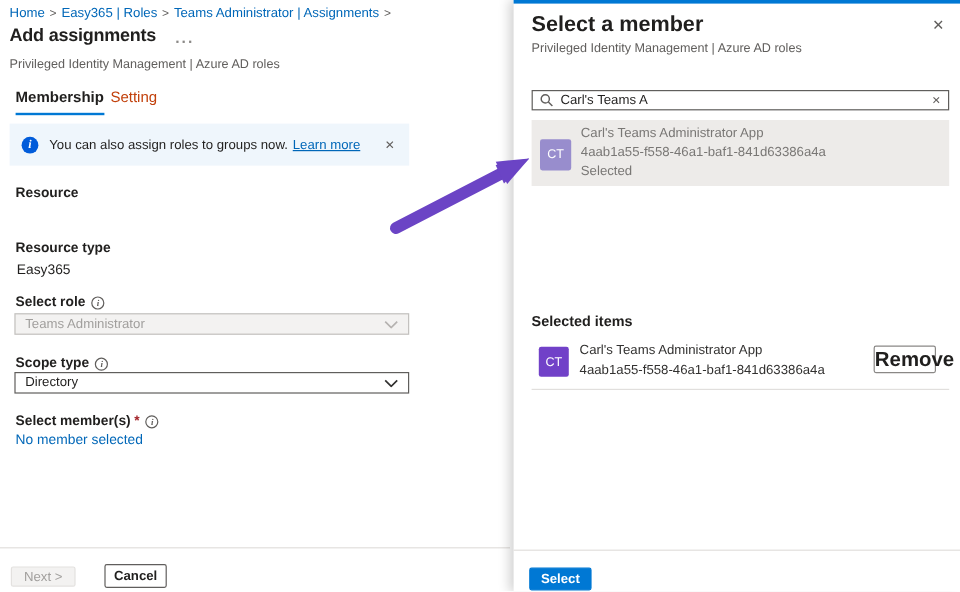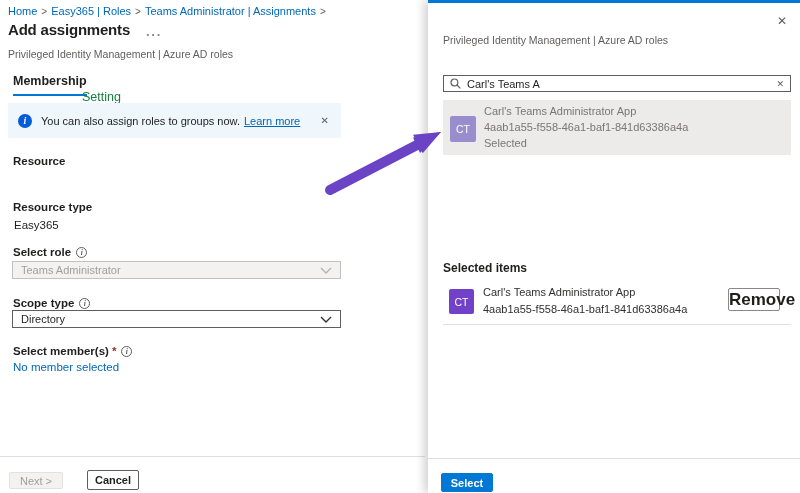--- a/index.html
+++ b/index.html
@@ -14,21 +14,21 @@
   .breadcrumb { left:8px; top:5px; font-size:11px; white-space:nowrap; }
   .breadcrumb a { color:#0067b8; text-decoration:none; cursor:pointer; }
   .breadcrumb .sep { color:#605e5c; margin:0 4px; font-size:10px; }
 
   .page-title { left:8px; top:21px; font-size:15px; font-weight:700; letter-spacing:-0.2px; }
   .title-ellipsis { left:146px; top:27px; font-size:13px; font-weight:700; color:#8a8886; letter-spacing:1px; cursor:pointer; }
   .page-subtitle { left:8px; top:48px; font-size:10.5px; color:#605e5c; }
 
   .tab { top:74px; font-size:12.5px; cursor:pointer; padding-bottom:6px; }
   .tab-membership { left:13px; font-weight:700; color:#201f1e; border-bottom:2px solid #0078d4; }
-  .tab-setting { left:82px; color:#15803d;margin-top:16px; }
+  .tab-setting { left:92px; color:#c2410c; }
 
   .banner { left:8px; top:103px; width:333px; height:35px; background:#eff6fc;
             display:flex; align-items:center; padding:0 10px; }
   .banner-info-icon { width:14px; height:14px; border-radius:50%; background:#015cda; color:#fff;
             font-size:10px; font-weight:700; font-style:italic; display:flex; align-items:center;
             justify-content:center; flex:0 0 auto; font-family:"Liberation Serif", serif; }
   .banner-text { font-size:11px; margin-left:9px; color:#201f1e; }
   .banner-link { font-size:11px; color:#0067b8; text-decoration:underline; margin-left:4px; cursor:pointer; }
   .banner-close { margin-left:auto; color:#605e5c; font-size:10px; cursor:pointer; padding:2px; }
 
@@ -166,20 +166,21 @@
     </div>
     <a class="abs no-member-link">No member selected</a>
 
     <div class="abs left-footer-divider"></div>
     <button class="abs btn btn-next">Next &gt;</button>
     <button class="abs btn btn-cancel">Cancel</button>
   </div>
 
   <div class="panel">
     <span class="abs panel-close">✕</span>
+    <div class="abs panel-title">Select a member</div>
     <div class="abs panel-subtitle">Privileged Identity Management | Azure AD roles</div>
 
 
     <div class="abs searchbox">
       <span style="display:flex;">
         <svg width="11" height="11" viewBox="0 0 11 11">
             <circle cx="4.4" cy="4.4" r="3.4" stroke="#605e5c" fill="none" stroke-width="1.2"></circle>
             <line x1="7" y1="7" x2="10.3" y2="10.3" stroke="#605e5c" stroke-width="1.2"></line>
           </svg>
       </span>

